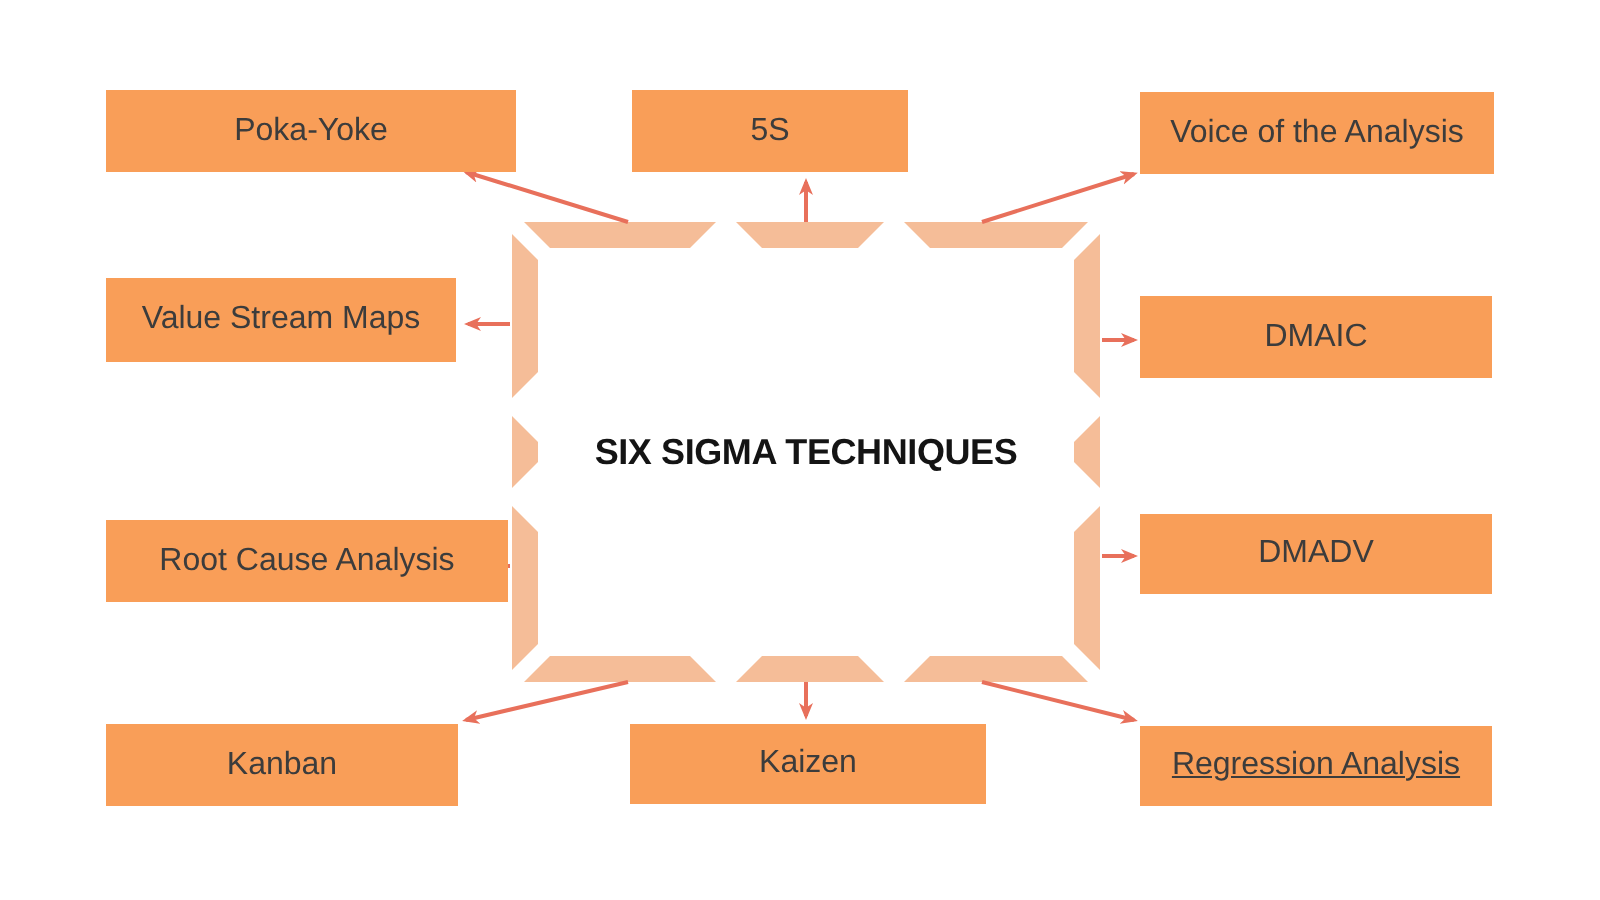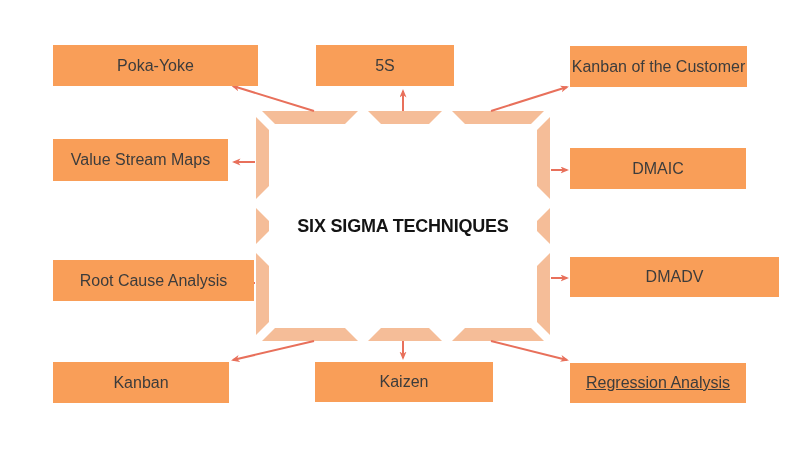--- a/index.html
+++ b/index.html
@@ -14,21 +14,21 @@
     position:absolute;height:41px;z-index:2;
     display:flex;align-items:center;justify-content:center;
     font-size:16px;line-height:1;
   }
   #n-poka{left:53px;top:45px;width:205px;}
   #n-5s{left:316px;top:45px;width:138px;}
   #n-voice{left:570px;top:46px;width:177px;}
   #n-vsm{left:53px;top:139px;width:175px;height:42px;}
   #n-dmaic{left:570px;top:148px;width:176px;}
   #n-rca{left:53px;top:260px;width:201px;}
-  #n-dmadv{left:570px;top:257px;width:209px;height:40px;}
+  #n-dmadv{left:570px;top:257px;width:176px;height:40px;}
   #n-kanban{left:53px;top:362px;width:176px;}
   #n-kaizen{left:315px;top:362px;width:178px;height:40px;}
   #n-regression{left:570px;top:363px;width:176px;height:40px;text-decoration:underline;}
   #center-title{
     position:absolute;left:269px;top:124px;width:268px;height:204px;z-index:1;
     display:flex;align-items:center;justify-content:center;
     font-weight:bold;font-size:18px;letter-spacing:-0.2px;text-align:center;
   }
 </style>
 </head>
@@ -69,21 +69,21 @@
       <line x1="314" y1="341" x2="233" y2="360" marker-end="url(#ah)" stroke="#E8705B"></line>
       <line x1="403" y1="341" x2="403" y2="358" marker-end="url(#ah)" stroke="#E8705B"></line>
       <line x1="491" y1="341" x2="567" y2="360" marker-end="url(#ah)" stroke="#E8705B"></line>
     </g>
   </svg>
 
   <div id="center-title" style="color: rgb(20, 20, 20);">SIX SIGMA TECHNIQUES</div>
 
   <div class="node" id="n-poka" style="background-color: rgb(249, 158, 88); color: rgb(60, 60, 60);">Poka-Yoke</div>
   <div class="node" id="n-5s" style="background-color: rgb(249, 158, 88); color: rgb(60, 60, 60);">5S</div>
-  <div class="node" id="n-voice" style="background-color: rgb(249, 158, 88); color: rgb(60, 60, 60);">Kanban of the Customer</div>
+  <div class="node" id="n-voice" style="background-color: rgb(249, 158, 88); color: rgb(60, 60, 60);">Voice of the Analysis</div>
   <div class="node" id="n-vsm" style="background-color: rgb(249, 158, 88); color: rgb(60, 60, 60);">Value Stream Maps</div>
   <div class="node" id="n-dmaic" style="background-color: rgb(249, 158, 88); color: rgb(60, 60, 60);">DMAIC</div>
   <div class="node" id="n-rca" style="background-color: rgb(249, 158, 88); color: rgb(60, 60, 60);">Root Cause Analysis</div>
   <div class="node" id="n-dmadv" style="background-color: rgb(249, 158, 88); color: rgb(60, 60, 60);">DMADV</div>
   <div class="node" id="n-kanban" style="background-color: rgb(249, 158, 88); color: rgb(60, 60, 60);">Kanban</div>
   <div class="node" id="n-kaizen" style="background-color: rgb(249, 158, 88); color: rgb(60, 60, 60);">Kaizen</div>
   <div class="node" id="n-regression" style="background-color: rgb(249, 158, 88); color: rgb(60, 60, 60);">Regression Analysis</div>
 </div>
 
 </body></html>

